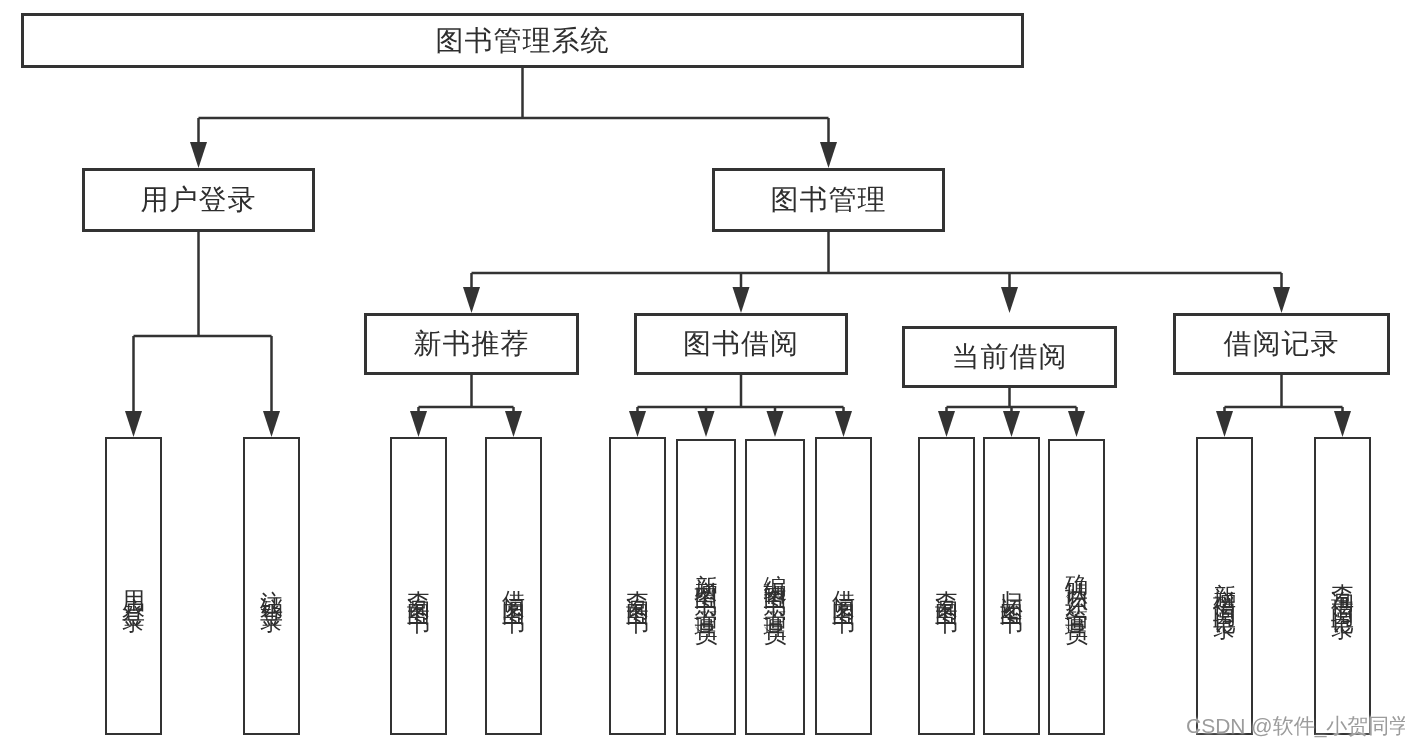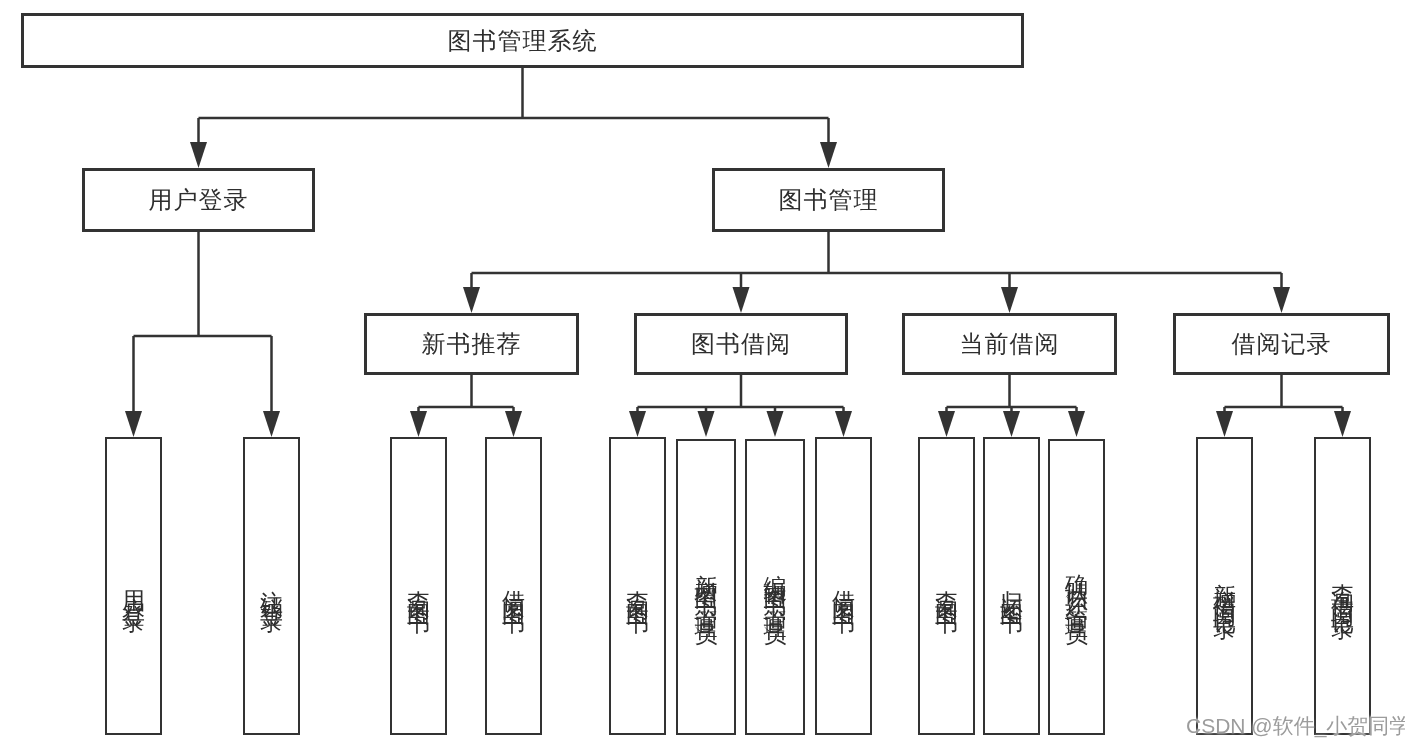--- a/index.html
+++ b/index.html
@@ -14,21 +14,21 @@
     position:absolute;
     box-sizing:border-box;
     border:3px solid #333333;
     background:#ffffff;
     display:flex;
     align-items:center;
     justify-content:center;
     color:#2e2e2e;
   }
   .node.h .lbl{
-    font-size:24px;
+    font-size:28px;
     letter-spacing:1px;
     white-space:nowrap;
   }
   .node.v{border-width:2.5px;}
   .node.v .lbl{
     writing-mode:vertical-rl;
     text-orientation:mixed;
     font-size:23px;
     letter-spacing:7px;
     line-height:1;
@@ -124,21 +124,21 @@
   <div class="node h" style="left:364px;top:313px;width:215px;height:62px">
     <span class="lbl">新书推荐</span>
   </div>
 
   <div class="node h" style="left:712px;top:168px;width:233px;height:64px">
     <span class="lbl">图书管理</span>
   </div>
   <div class="node h" style="left:634px;top:313px;width:214px;height:62px">
     <span class="lbl">图书借阅</span>
   </div>
-  <div class="node h" style="left:902px;top:313px;width:215px;height:62px">
+  <div class="node h" style="left:902px;top:326px;width:215px;height:62px">
     <span class="lbl">当前借阅</span>
   </div>
   <div class="node h" style="left:1173px;top:313px;width:217px;height:62px">
     <span class="lbl">借阅记录</span>
   </div>
 
   <div class="node v" style="left:105px;top:437px;width:57px;height:298px">
     <span class="lbl">用户登录</span>
   </div>
   <div class="node v" style="left:243px;top:437px;width:57px;height:298px">

